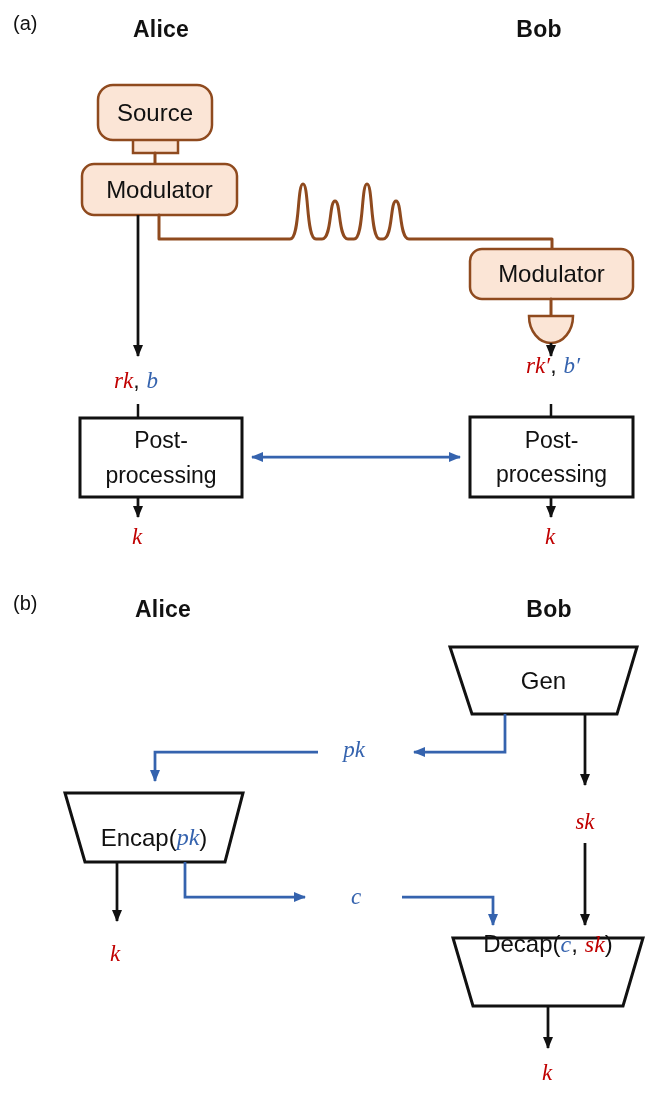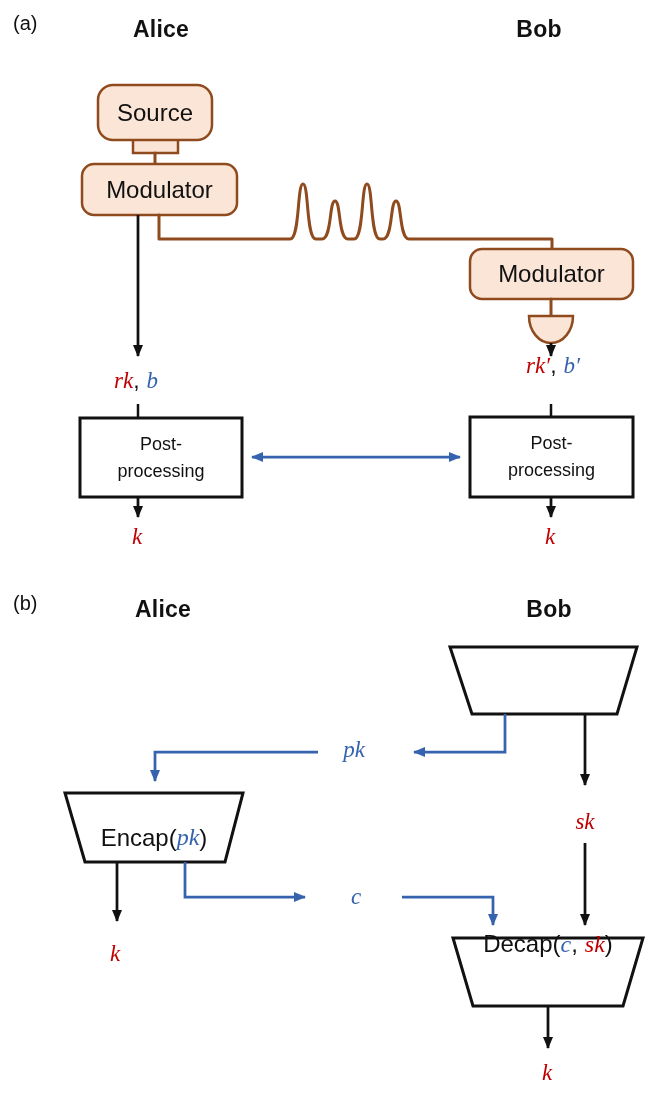--- a/index.html
+++ b/index.html
@@ -5,21 +5,21 @@
   html,body{margin:0;padding:0;background:#fff;}
   #figure{position:relative;width:664px;height:1117px;background:#fff;overflow:hidden;
           font-family:"Liberation Sans",sans-serif;color:var(--ink,#111);}
   #diagram-svg{position:absolute;left:0;top:0;width:664px;height:1117px;}
   .abs{position:absolute;white-space:nowrap;}
   .cx{transform:translateX(-50%);}
   .flexbox{display:flex;align-items:center;justify-content:center;text-align:center;}
   .hdr{font-size:23px;font-weight:700;letter-spacing:.2px;}
   .panel-label{font-size:20px;}
   .box-label{font-size:24px;text-align:center;}
-  .post-label{font-size:18px;line-height:1.5;}
+  .post-label{font-size:23px;line-height:1.5;}
   .math{font-family:"Liberation Serif",serif;font-style:italic;}
   .math-lg{font-size:23px;}
   .red{color:var(--red,#C00000);}
   .blue{color:var(--blue,#3563AE);}
   .ink{color:var(--ink,#111);}
   .comma{margin-right:7px;}
   
   .brown-line{stroke:var(--brown,#8F4A1E);stroke-width:3;fill:none;stroke-linejoin:round;stroke-linecap:round;}
   .peach{fill:var(--peach,#FBE5D6);stroke:var(--brown,#8F4A1E);stroke-width:2.5;}
   .whitebox{fill:#fff;stroke:var(--ink,#111);stroke-width:3;}
@@ -104,20 +104,21 @@
       </div>
   </div>
 
   <div class="abs cx math math-lg red" style="left:137px;top:524px">k</div>
   <div class="abs cx math math-lg red" style="left:550px;top:524px">k</div>
 
   <div class="abs panel-label" style="left:13px;top:592px">(b)</div>
   <div class="abs cx hdr" style="left:163px;top:596px">Alice</div>
   <div class="abs cx hdr" style="left:549px;top:596px">Bob</div>
 
+  <div class="abs flexbox box-label" style="left:450px;top:647px;width:187px;height:67px">Gen</div>
 
   <div class="abs cx math math-lg blue" style="left:354px;top:737px">pk</div>
   <div class="abs cx math math-lg red" style="left:585px;top:809px">sk</div>
   <div class="abs cx math math-lg blue" style="left:356px;top:884px">c</div>
 
   <div class="abs flexbox box-label" style="left:65px;top:793px;width:178px;height:89px">
     <span>Encap(</span>
       <span class="math blue">pk</span>
       <span>)</span>
   </div>

